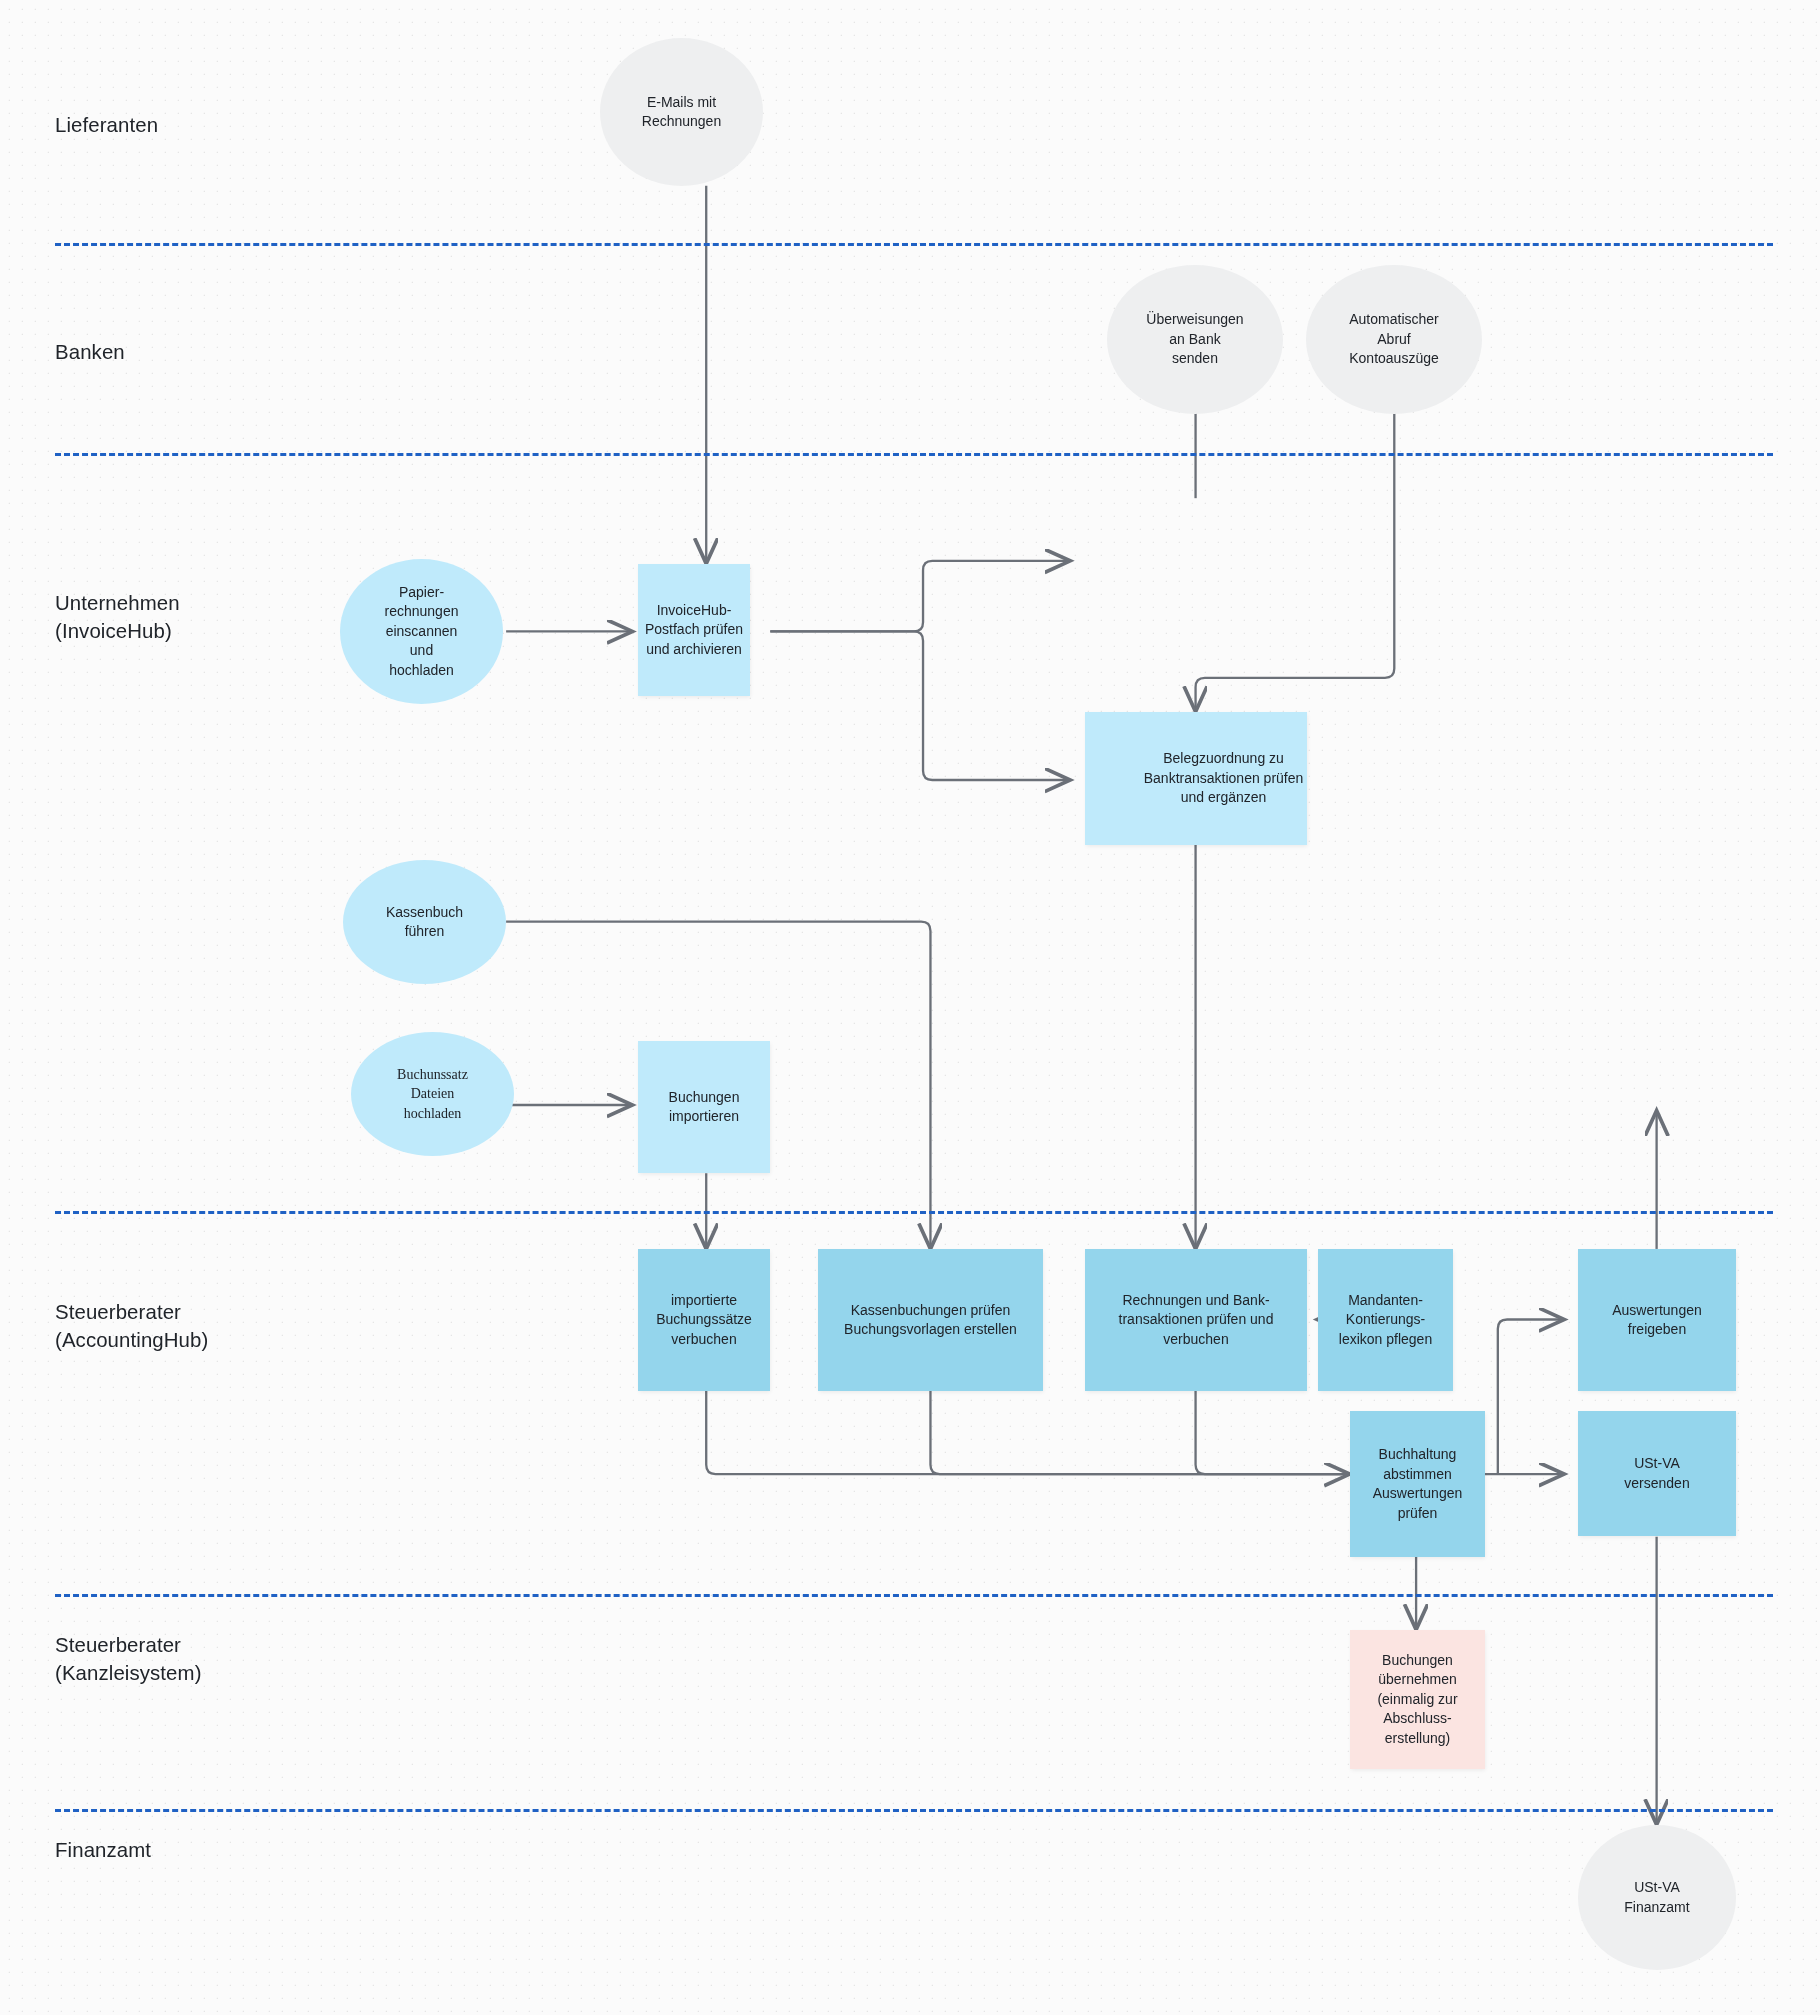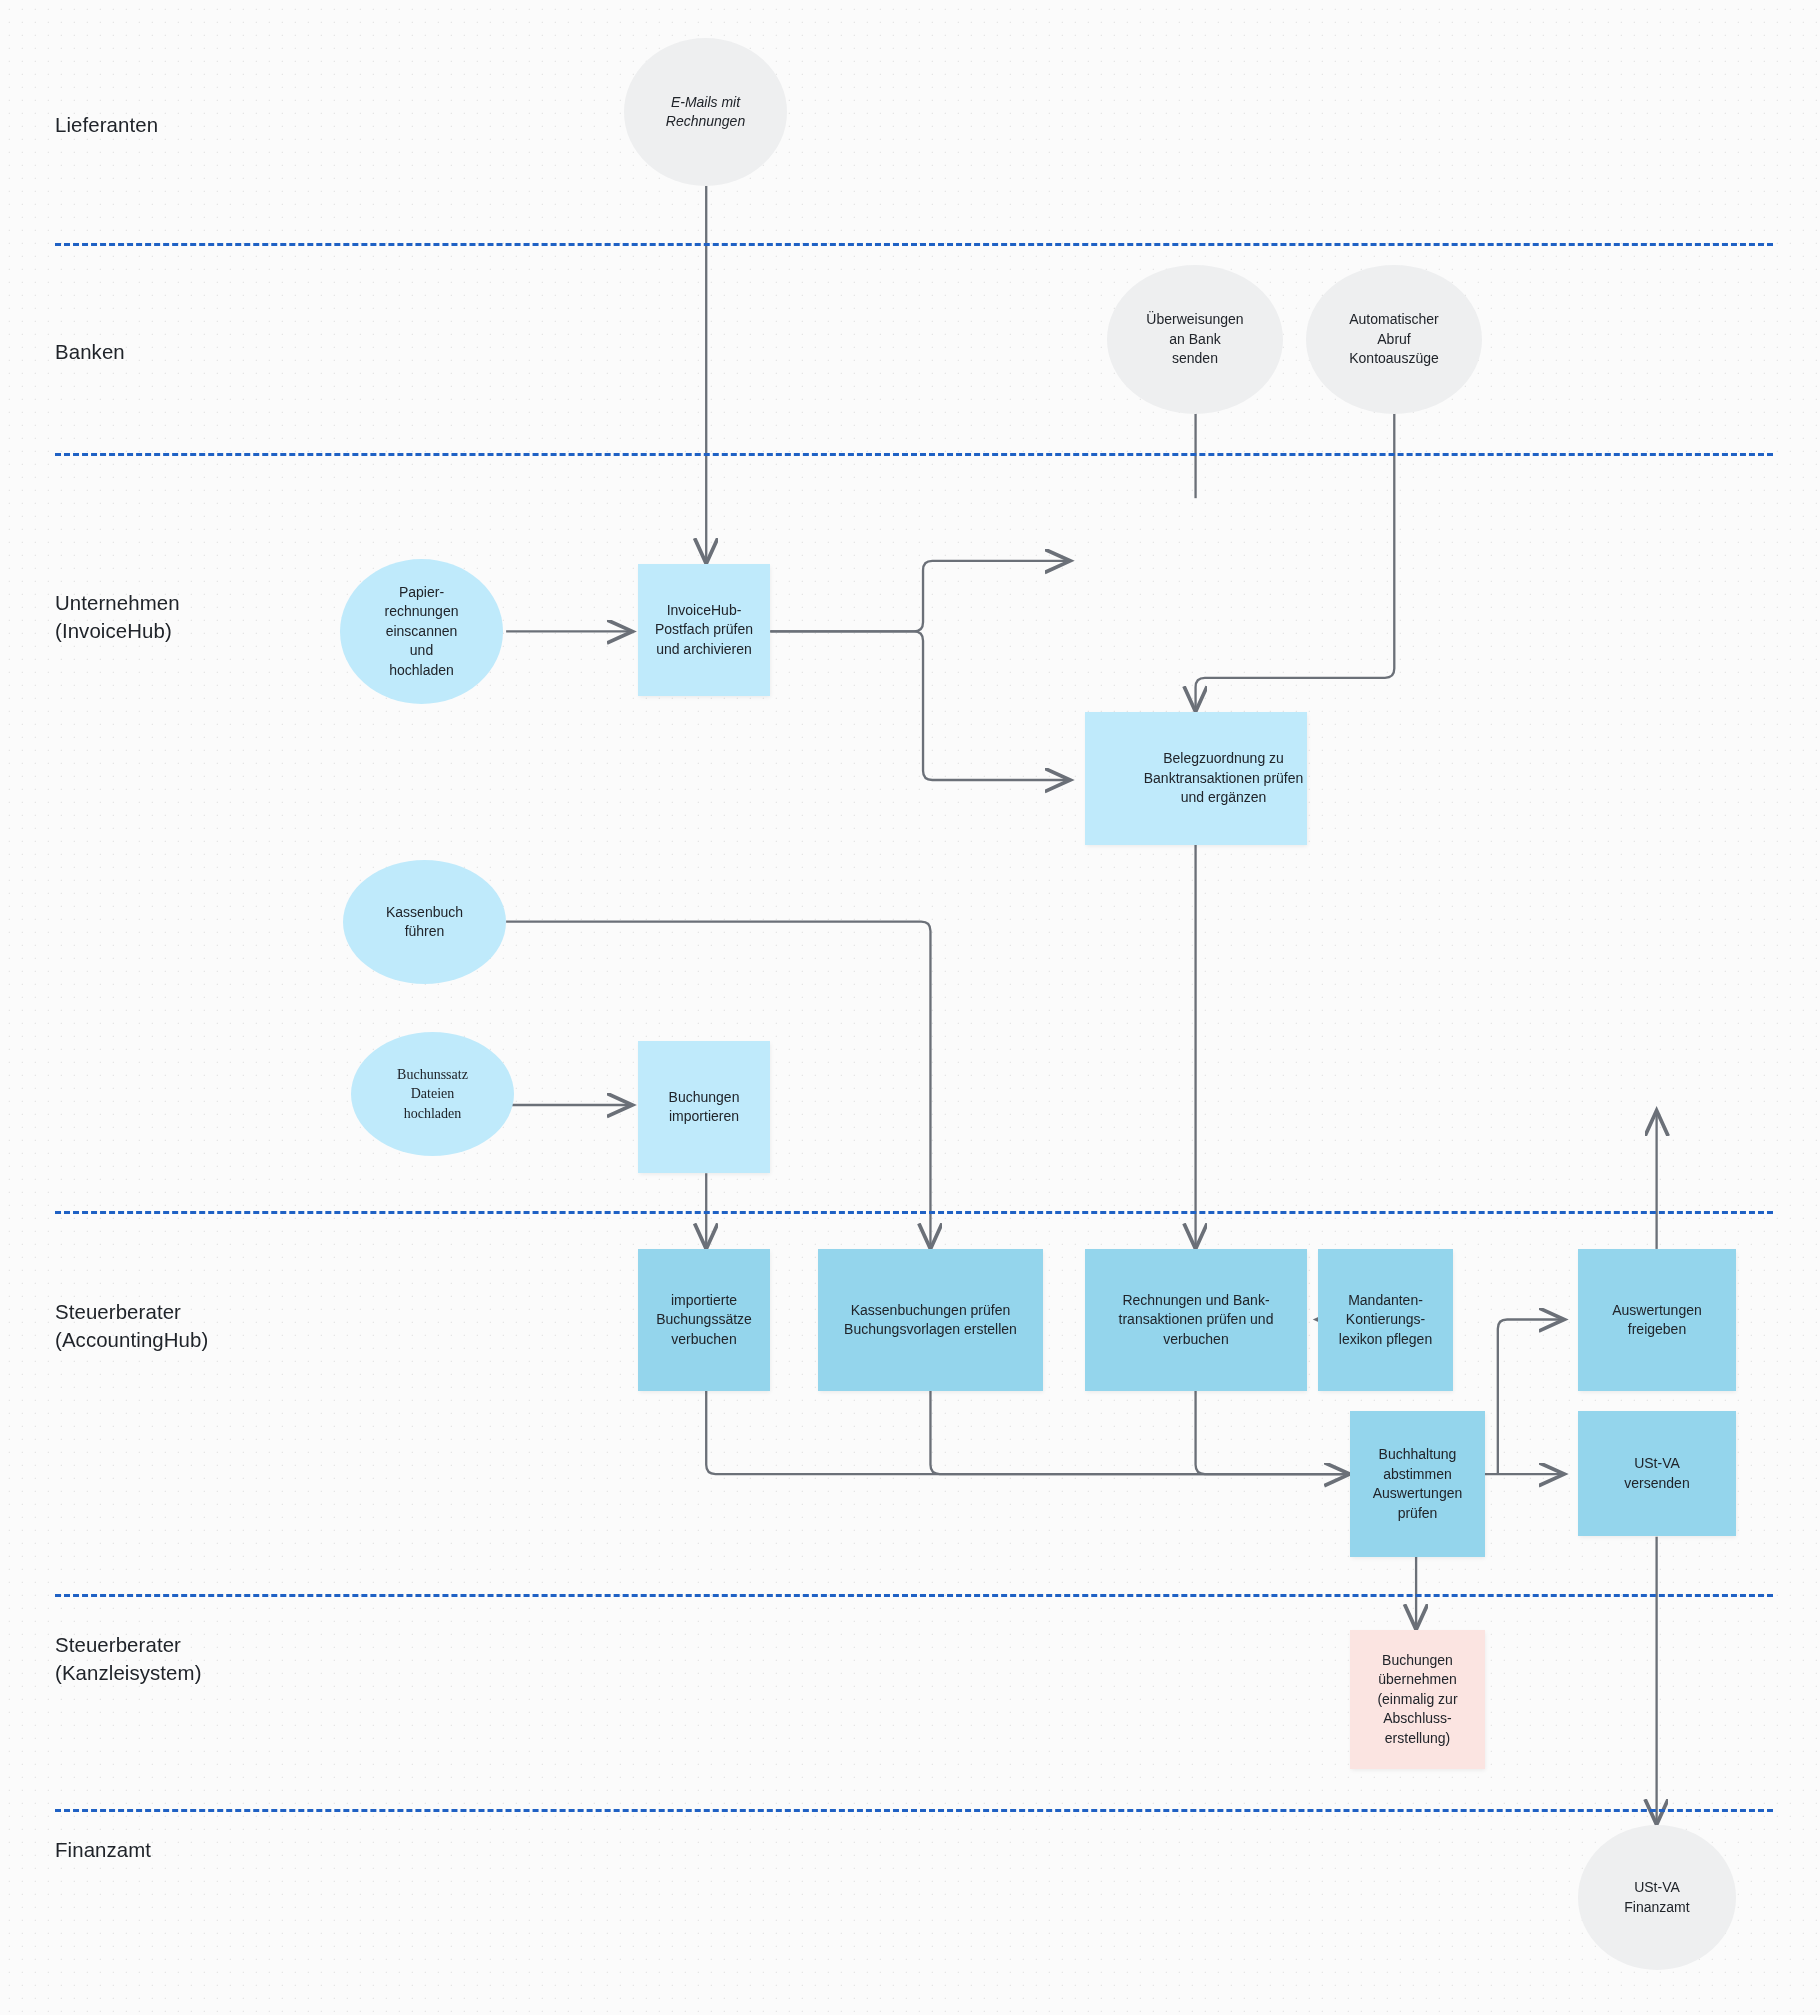--- a/index.html
+++ b/index.html
@@ -121,21 +121,21 @@
   <div class="lane-label" style="left:55px;top:111px;">Lieferanten</div>
   <div class="lane-label" style="left:55px;top:338px;">Banken</div>
   <div class="lane-label" style="left:55px;top:589px;">Unternehmen
 (InvoiceHub)</div>
   <div class="lane-label" style="left:55px;top:1298px;">Steuerberater
 (AccountingHub)</div>
   <div class="lane-label" style="left:55px;top:1631px;">Steuerberater
 (Kanzleisystem)</div>
   <div class="lane-label" style="left:55px;top:1836px;">Finanzamt</div>
 
-  <div class="node circle" style="left:624px;top:38px;width:163px;height:148px;font-style:italic;">
+  <div class="node circle" style="left:600px;top:38px;width:163px;height:148px;">
     <span>E-Mails mit
 Rechnungen</span>
   </div>
 
   <div class="node circle" style="left:1107px;top:265px;width:176px;height:149px;">
     <span>Überweisungen
 an Bank
 senden</span>
   </div>
   <div class="node circle" style="left:1306px;top:265px;width:176px;height:149px;">
@@ -144,21 +144,21 @@
 Kontoauszüge</span>
   </div>
 
   <div class="node circle blue" style="left:340px;top:559px;width:163px;height:145px;">
     <span>Papier-
 rechnungen
 einscannen
 und
 hochladen</span>
   </div>
-  <div class="node rect" style="left:638px;top:564px;width:132px;height:132px;">
+  <div class="node rect" style="left:638px;top:564px;width:112px;height:132px;">
     <span>InvoiceHub-
 Postfach prüfen
 und archivieren</span>
   </div>
   <div class="node rect" style="left:1085px;top:712px;width:222px;height:133px;justify-content:flex-end;">
     <span>Belegzuordnung zu
 Banktransaktionen prüfen
 und ergänzen</span>
   </div>
   <div class="node circle blue" style="left:343px;top:860px;width:163px;height:124px;">

